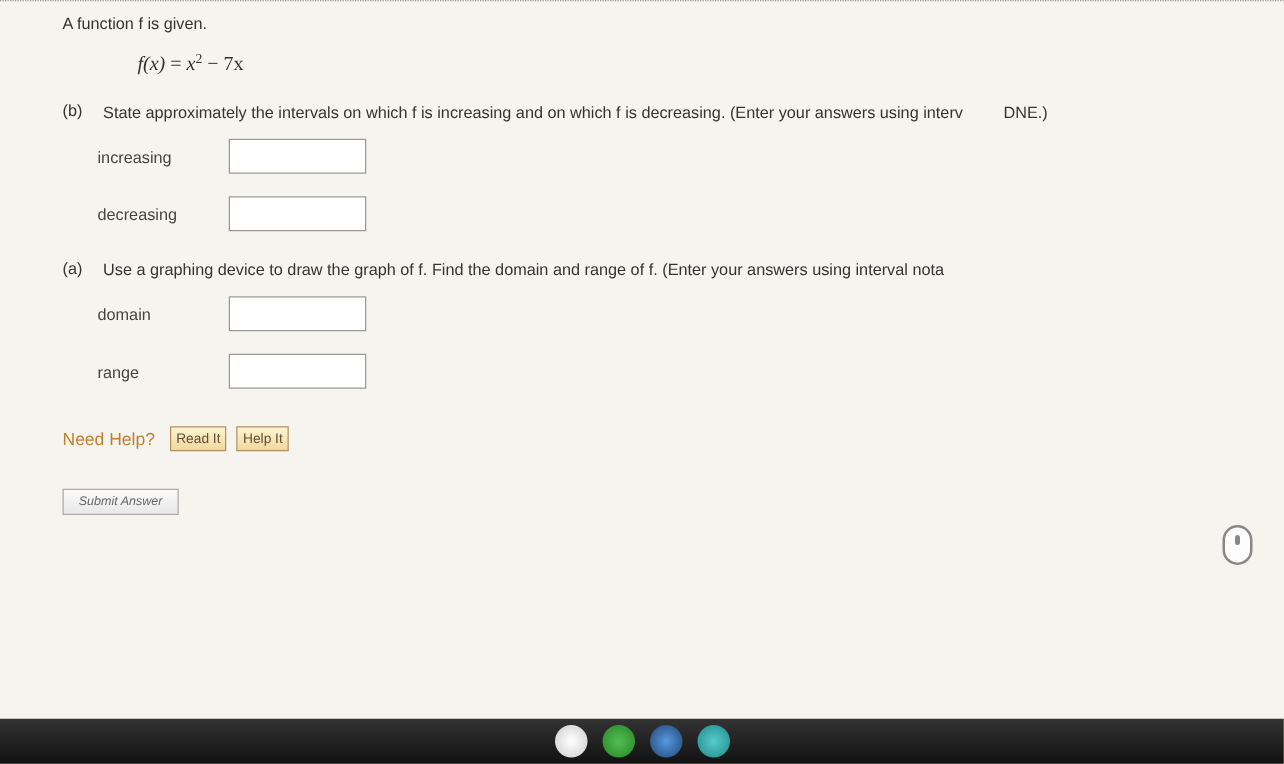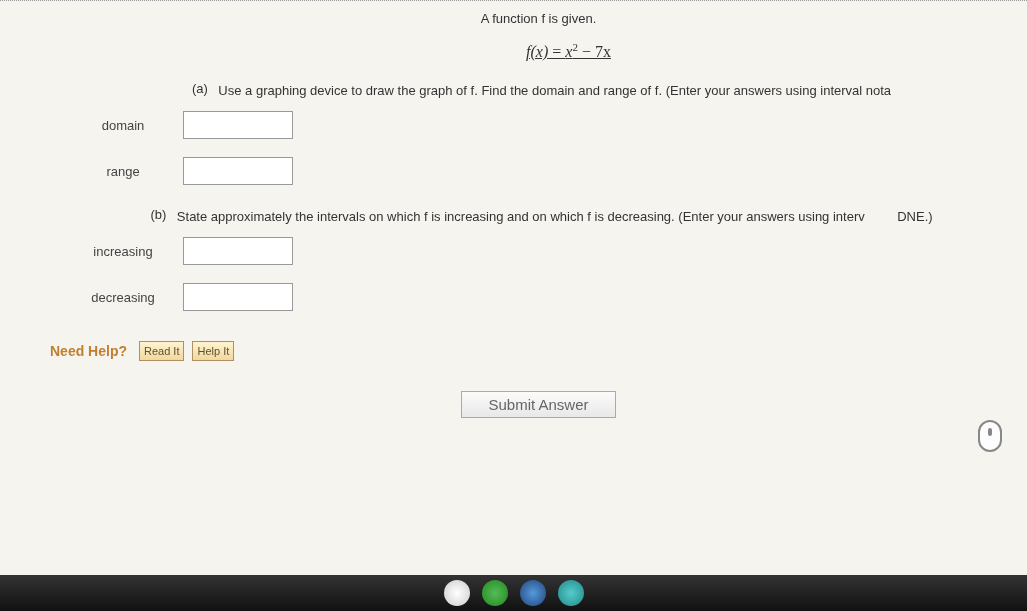--- a/index.html
+++ b/index.html
@@ -1,19 +1,18 @@
 <!DOCTYPE html>
 <html><head>
   <meta charset="utf-8">
   <style>
     * {
       box-sizing: border-box;
       margin: 0;
       padding: 0;
-      text-align: center;
     }
     body {
       font-family: Verdana, Arial, sans-serif;
       background: #f5f3ee;
       width: 1027px;
       height: 611px;
       overflow: hidden;
       color: #333;
     }
     .page {
@@ -27,21 +26,20 @@
       color: #333;
       margin-bottom: 15px;
     }
     .formula {
       font-family: "Times New Roman", serif;
       font-style: italic;
       font-size: 16px;
       margin-left: 60px;
       margin-bottom: 20px;
       color: #333;
-      text-decoration: underline;
     }
     .formula .sup {
       font-size: 11px;
       vertical-align: super;
       font-style: normal;
     }
     .formula .nonitalic {
       font-style: normal;
     }
     .part {
@@ -83,43 +81,44 @@
       font-size: 13px;
     }
     .need-help-row {
       margin-top: 30px;
       margin-left: 0px;
       display: flex;
       align-items: center;
     }
     .need-help-label {
       font-size: 14px;
-      font-weight: bold;
+      font-weight: normal;
       color: #c08030;
       margin-right: 12px;
     }
     .help-btn {
       font-size: 11px;
       padding: 3px 4px;
       background: linear-gradient(#fff4d0, #f0d8a0);
       border: 1px solid #b09060;
       color: #605030;
       cursor: pointer;
       margin-right: 8px;
     }
     .submit-row {
       margin-top: 30px;
     }
     .submit-btn {
-      font-size: 15px;
-      padding: 4px 26px;
+      font-size: 10px;
+      padding: 4px 12px;
       background: linear-gradient(#fbfbfb, #e8e8e8);
       border: 1px solid #aaa;
       color: #666;
       cursor: pointer;
+      font-style: italic;
     }
     .float-icon {
       position: absolute;
       right: 25px;
       top: 420px;
       width: 24px;
       height: 32px;
       border: 2px solid #888;
       border-radius: 12px;
       background: #fdfdfd;
@@ -162,45 +161,45 @@
 <body>
 
 <div class="page">
   <div class="intro-line">A function f is given.</div>
 
   <div class="formula">
     <span>f(x)</span><span class="nonitalic"> = </span><span>x</span><span class="sup">2</span><span class="nonitalic"> − 7x</span>
   </div>
 
   <div class="part">
-    <span class="part-label">(a)</span>
-    <span class="part-text">Use a graphing device to draw the graph of f. Find the domain and range of f. (Enter your answers using interval nota</span>
-    <div class="part-content">
-      <div class="field-row">
-        <div class="field-label">domain</div>
-        <input class="answer-box" type="text" style="">
-      </div>
-      <div class="field-row">
-        <div class="field-label">range</div>
-        <input class="answer-box" type="text" style="">
-      </div>
-    </div>
-  </div>
-
-  <div class="part">
     <span class="part-label">(b)</span>
     <span class="part-text">State approximately the intervals on which f is increasing and on which f is decreasing. (Enter your answers using interv</span>
     <div style="margin-left:28px;" class="part-text">DNE.)</div>
     <div class="part-content">
       <div class="field-row">
         <div class="field-label">increasing</div>
         <input class="answer-box" type="text" style="">
       </div>
       <div class="field-row">
         <div class="field-label">decreasing</div>
+        <input class="answer-box" type="text" style="">
+      </div>
+    </div>
+  </div>
+
+  <div class="part">
+    <span class="part-label">(a)</span>
+    <span class="part-text">Use a graphing device to draw the graph of f. Find the domain and range of f. (Enter your answers using interval nota</span>
+    <div class="part-content">
+      <div class="field-row">
+        <div class="field-label">domain</div>
+        <input class="answer-box" type="text" style="">
+      </div>
+      <div class="field-row">
+        <div class="field-label">range</div>
         <input class="answer-box" type="text" style="">
       </div>
     </div>
   </div>
 
   <div class="need-help-row">
     <span class="need-help-label">Need Help?</span>
     <button class="help-btn">Read It</button>
     <button class="help-btn">Help It</button>
   </div>

